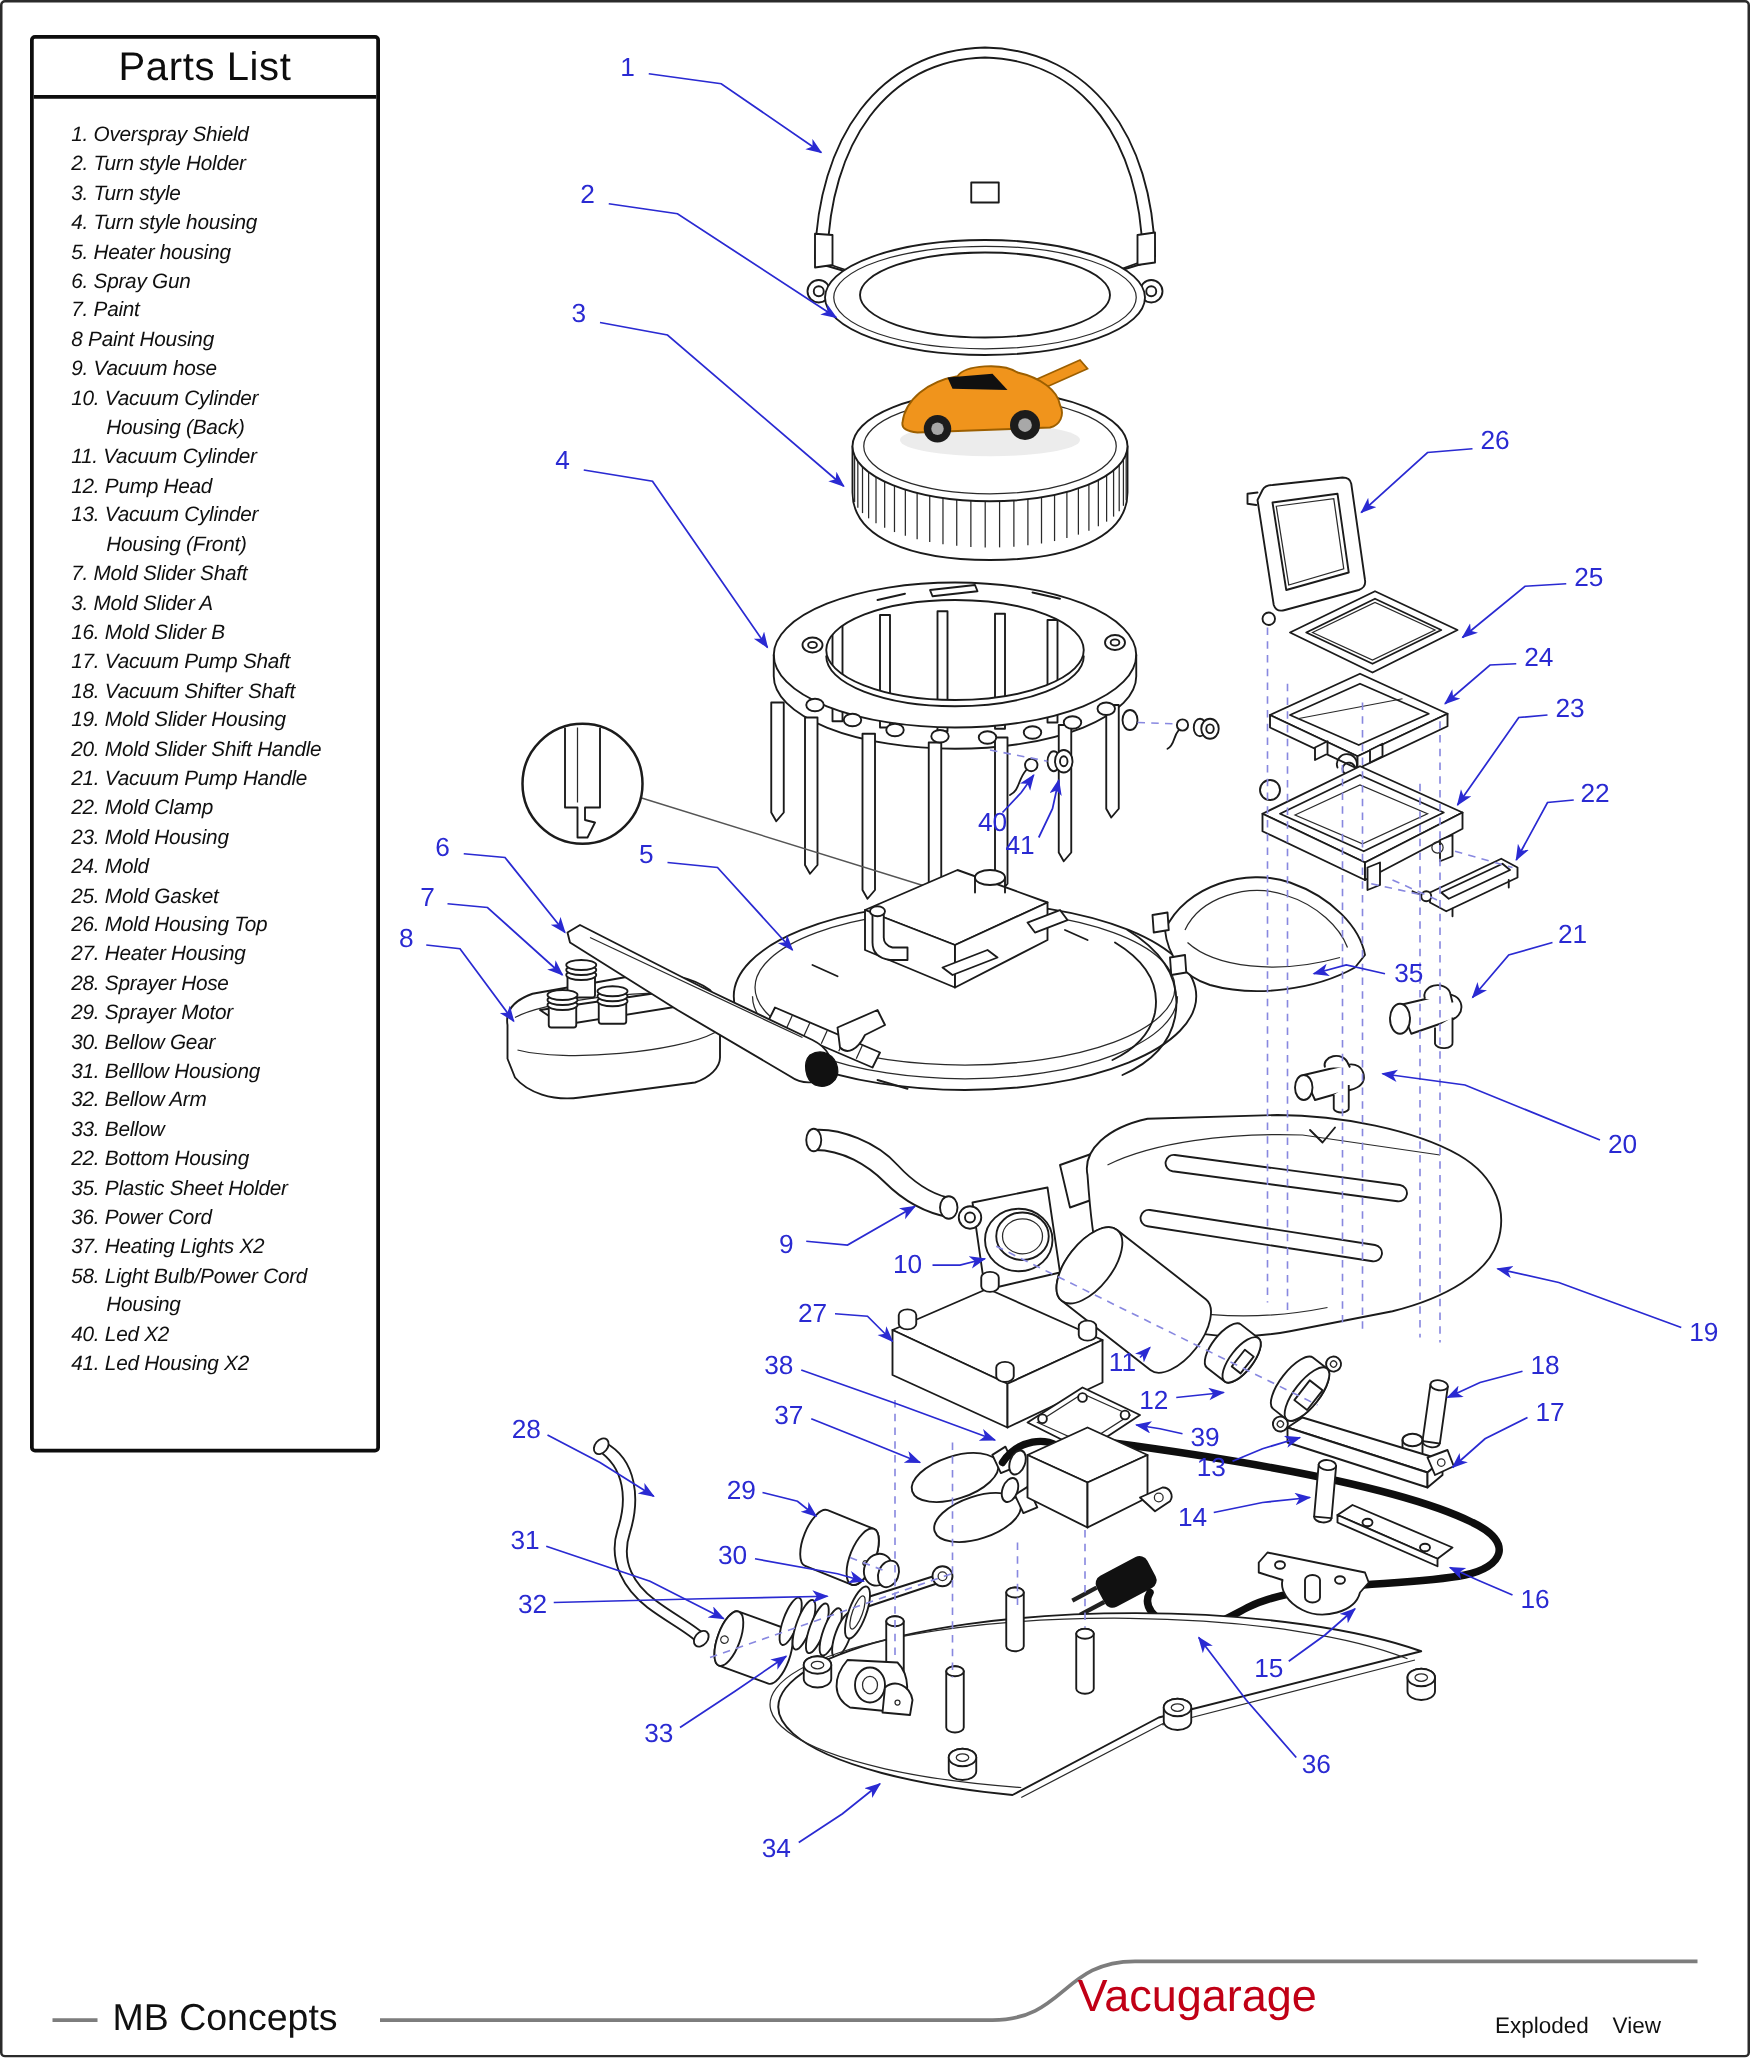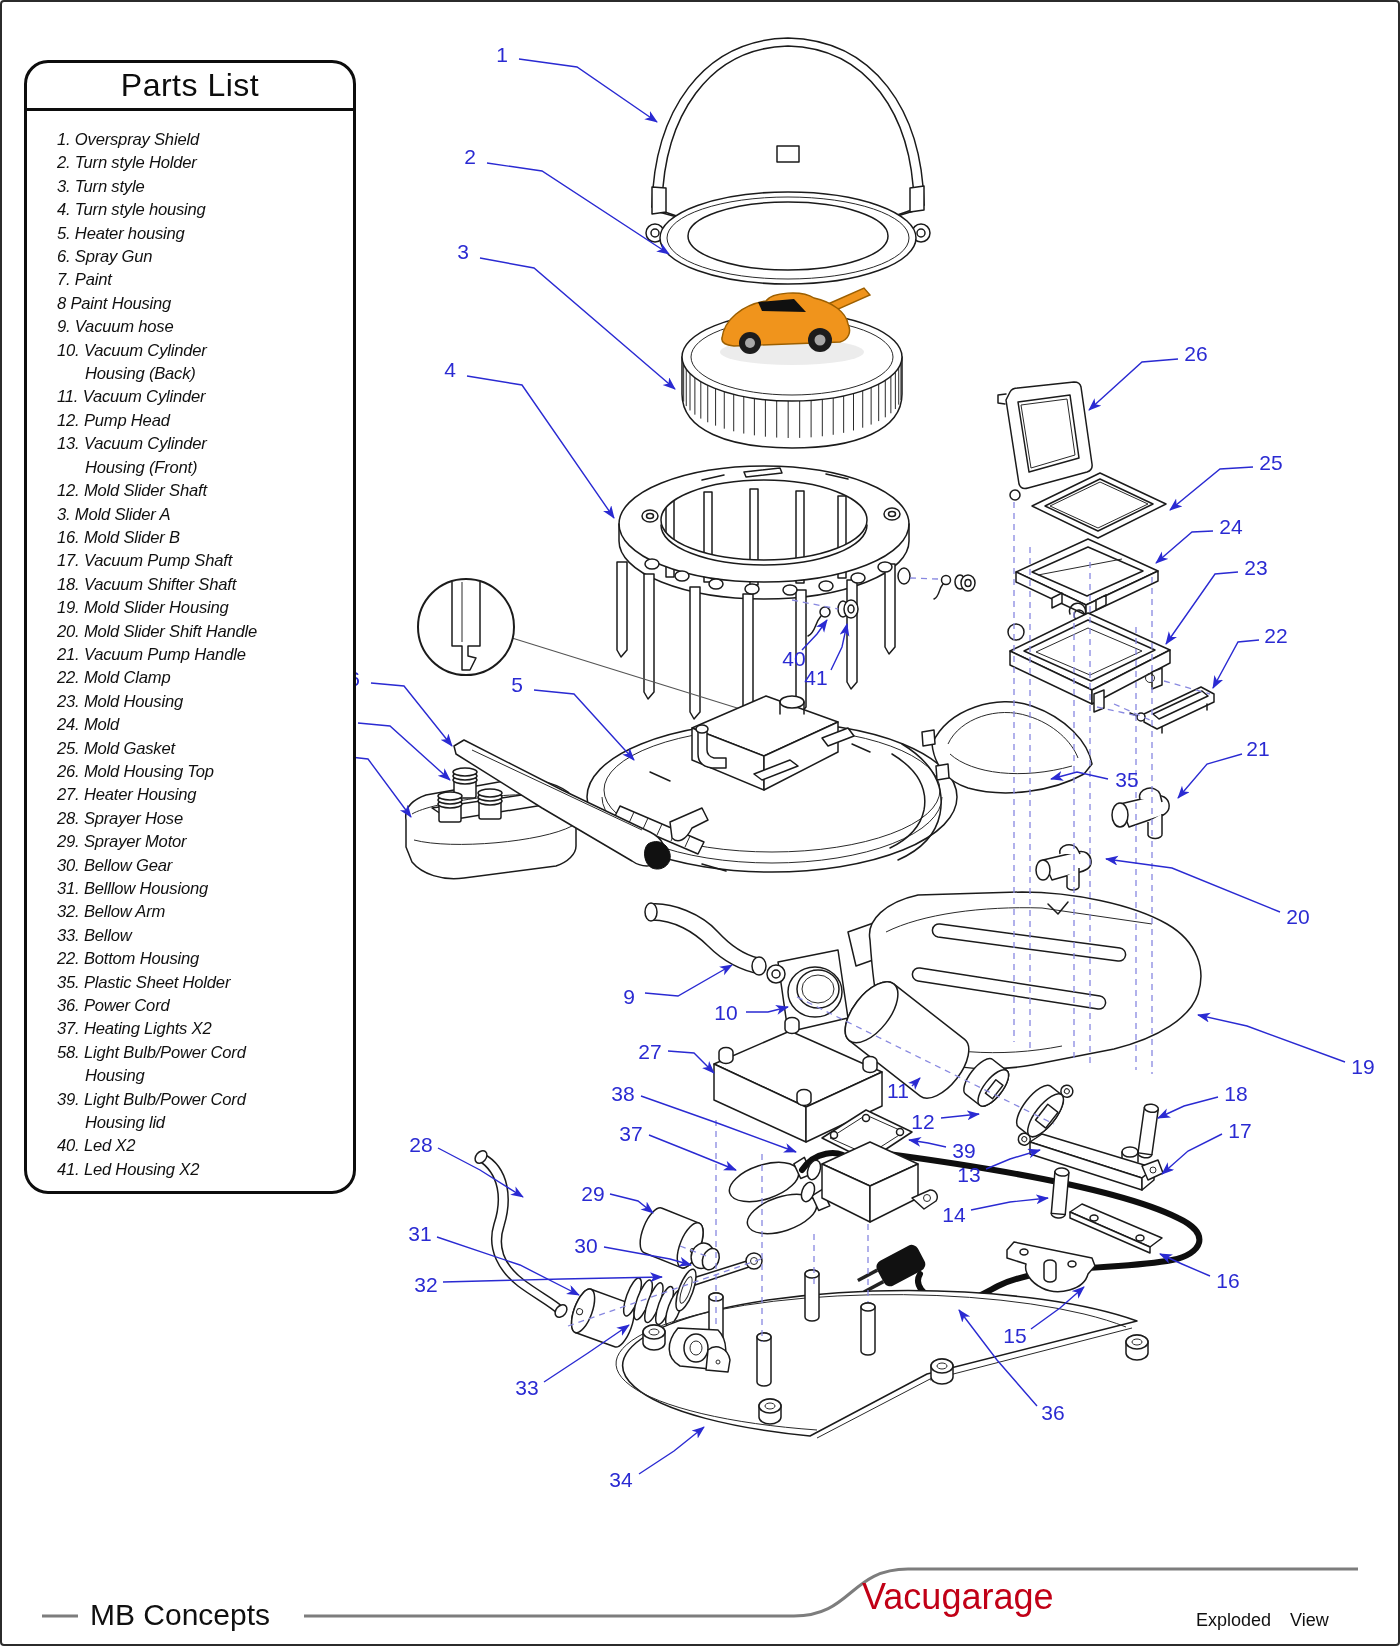--- a/index.html
+++ b/index.html
@@ -1,18 +1,18 @@
 <!DOCTYPE html>
 <html><head>
 <meta charset="utf-8">
 <style>
   html,body{margin:0;padding:0;background:#fff;font-family:"Liberation Sans",sans-serif;}
   #canvas{position:relative;width:1396px;height:1642px;border:2px solid #2b2b2b;border-radius:4px;background:#fff;overflow:hidden;}
   
-  .plist{position:absolute;left:22px;top:26px;width:332px;height:1134px;border:3.5px solid #0d0d0d;border-radius:24px;background:#fff;box-sizing:border-box;z-index:5;margin-top:32px;}
+  .plist{position:absolute;left:22px;top:26px;width:280px;height:1134px;border:3.5px solid #0d0d0d;border-radius:4px;background:#fff;box-sizing:border-box;z-index:5;}
   .plist-header{height:45px;border-bottom:3px solid #0d0d0d;display:flex;align-items:center;justify-content:center;}
   .plist-title{font-size:32px;color:#0d0d0d;letter-spacing:.5px;}
   .plist-body{padding:17px 4px 0 30px;}
   .plist-body ol{margin:0;padding:0;list-style:none;font-style:italic;}
   .plist-body li{font-size:16.6px;line-height:23.4px;color:#101010;padding-left:28px;text-indent:-28px;white-space:pre-line;letter-spacing:-0.2px;}
   
   #diagram{position:absolute;left:0;top:0;width:1396px;height:1642px;}
   .ln{fill:none;stroke:#1b1b1b;stroke-width:1.5;stroke-linecap:round;stroke-linejoin:round;}
   .lnf{fill:#fff;stroke:#1b1b1b;stroke-width:1.5;stroke-linejoin:round;}
   .thin{fill:none;stroke:#2a2a2a;stroke-width:1;}
@@ -44,21 +44,21 @@
           <li>6. Spray Gun</li>
           <li>7. Paint</li>
           <li>8 Paint Housing</li>
           <li>9. Vacuum hose</li>
           <li>10. Vacuum Cylinder
 Housing (Back)</li>
           <li>11. Vacuum Cylinder</li>
           <li>12. Pump Head</li>
           <li>13. Vacuum Cylinder
 Housing (Front)</li>
-          <li>12. Mold Slider Shaft</li>
+          <li>7. Mold Slider Shaft</li>
           <li>3. Mold Slider A</li>
           <li>16. Mold Slider B</li>
           <li>17. Vacuum Pump Shaft</li>
           <li>18. Vacuum Shifter Shaft</li>
           <li>19. Mold Slider Housing</li>
           <li>20. Mold Slider Shift Handle</li>
           <li>21. Vacuum Pump Handle</li>
           <li>22. Mold Clamp</li>
           <li>23. Mold Housing</li>
           <li>24. Mold</li>
@@ -70,22 +70,20 @@
           <li>30. Bellow Gear</li>
           <li>31. Belllow Housiong</li>
           <li>32. Bellow Arm</li>
           <li>33. Bellow</li>
           <li>22. Bottom Housing</li>
           <li>35. Plastic Sheet Holder</li>
           <li>36. Power Cord</li>
           <li>37. Heating Lights X2</li>
           <li>58. Light Bulb/Power Cord
 Housing</li>
-          <li>39. Light Bulb/Power Cord
-Housing lid</li>
           <li>40. Led X2</li>
           <li>41. Led Housing X2</li>
         </ol>
     </div>
   </div>
 
   <svg id="diagram" viewBox="0 0 1396 1642" xmlns="http://www.w3.org/2000/svg">
     <defs>
       <marker id="arrow" markerUnits="userSpaceOnUse" markerWidth="16" markerHeight="12" refX="12" refY="5" orient="auto">
         <path d="M0,0 L13,5 L0,10 L3.5,5 Z" fill="#2a2ad2"></path>

